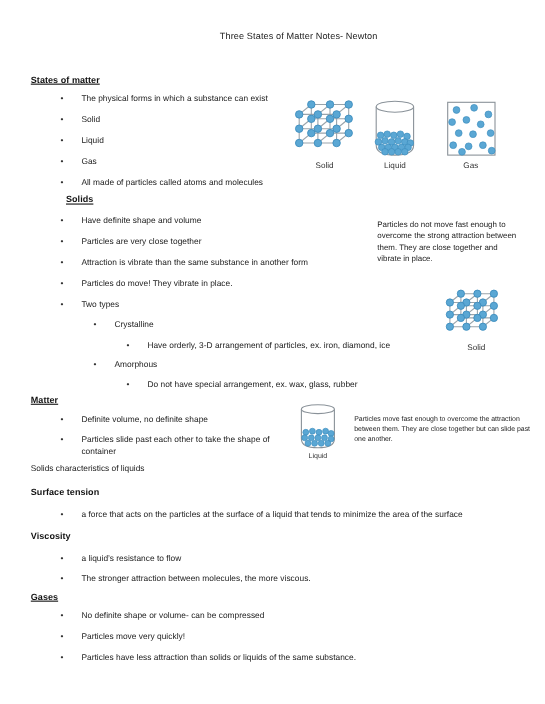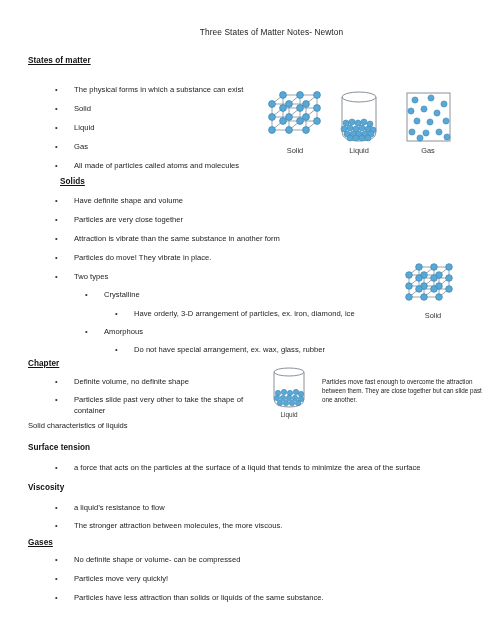--- a/index.html
+++ b/index.html
@@ -97,21 +97,21 @@
 
   svg { display: block; overflow: visible; }
 </style>
 </head>
 <body>
 
 <div class="page">
 
   <div class="doc-title title-1">Three States of Matter Notes- Newton</div>
 
-  <div class="heading ul" style="left:28px; top:56px;">States of matter</div>
+  <div class="heading ul" style="left:28px; top:68px;">States of matter</div>
 
   <div class="bullet" style="left:55px; top:84px; width:235px;">
     <span class="dot">•</span>
     <span class="txt">The physical forms in which a substance can exist</span>
   </div>
   <div class="bullet" style="left:55px; top:103px; width:235px;">
     <span class="dot">•</span>
     <span class="txt">Solid</span>
   </div>
   <div class="bullet" style="left:55px; top:122px; width:235px;">
@@ -248,20 +248,21 @@
   </div>
   <div class="bullet" style="left:85px; top:326px; width:200px;">
     <span class="dot">•</span>
     <span class="txt">Amorphous</span>
   </div>
   <div class="bullet" style="left:115px; top:344px; width:260px;">
     <span class="dot">•</span>
     <span class="txt">Do not have special arrangement, ex. wax, glass, rubber</span>
   </div>
 
+  <div class="sidenote" style="left:343px; top:199px; width:128px;">Particles do not move fast enough to overcome the strong attraction between them. They are close together and vibrate in place.</div>
 
   <div class="fig" style="left:404px; top:261px; width:58px; height:62px;">
     <svg width="58" height="50" viewBox="0 0 58 50">
       <g stroke="#9aa4ab" stroke-width="1" fill="none">
         <path d="M5 14 H35 M5 25 H35 M5 36 H35"></path>
         <path d="M5 14 V36 M20 14 V36 M35 14 V36"></path>
         <path d="M15 6 H45 M15 17 H45 M15 28 H45"></path>
         <path d="M15 6 V28 M30 6 V28 M45 6 V28"></path>
         <path d="M5 14 L15 6 M20 14 L30 6 M35 14 L45 6"></path>
         <path d="M5 25 L15 17 M20 25 L30 17 M35 25 L45 17"></path>
@@ -284,31 +285,31 @@
           <circle cx="30" cy="17" r="3.3"></circle>
           <circle cx="45" cy="17" r="3.3"></circle>
         <circle cx="15" cy="28" r="3.3"></circle>
           <circle cx="30" cy="28" r="3.3"></circle>
           <circle cx="45" cy="28" r="3.3"></circle>
       </g>
     </svg>
     <div class="fig-label" style="top:50px;">Solid</div>
   </div>
 
-  <div class="heading ul" style="left:28px; top:359px;">Chapter</div>
+  <div class="heading ul" style="left:28px; top:359px;">Matter</div>
 
   <div class="bullet" style="left:55px; top:376px; width:220px;">
     <span class="dot">•</span>
     <span class="txt">Definite volume, no definite shape</span>
   </div>
   <div class="bullet" style="left:55px; top:394px; width:205px;">
     <span class="dot">•</span>
-    <span class="txt">Particles slide past very other to take the shape of container</span>
-  </div>
-  <div class="plain" style="left:28px; top:421px;">Solid characteristics of liquids</div>
+    <span class="txt">Particles slide past each other to take the shape of container</span>
+  </div>
+  <div class="plain" style="left:28px; top:421px;">Solids characteristics of liquids</div>
 
   <div class="fig" style="left:266px; top:365px; width:46px; height:58px;">
     <svg width="46" height="46" viewBox="0 0 46 46">
       <ellipse cx="23" cy="7" rx="15" ry="4" fill="none" stroke="#8a9299" stroke-width="1"></ellipse>
       <path d="M8 7 V34 Q8 42 23 42 Q38 42 38 34 V7" fill="none" stroke="#8a9299" stroke-width="1"></path>
       <g fill="#5aa7d4" stroke="#3c8cbd" stroke-width="0.6">
         <circle cx="12" cy="28" r="2.7"></circle>
           <circle cx="18" cy="27" r="2.7"></circle>
           <circle cx="24" cy="28" r="2.7"></circle>
         <circle cx="30" cy="27" r="2.7"></circle>

